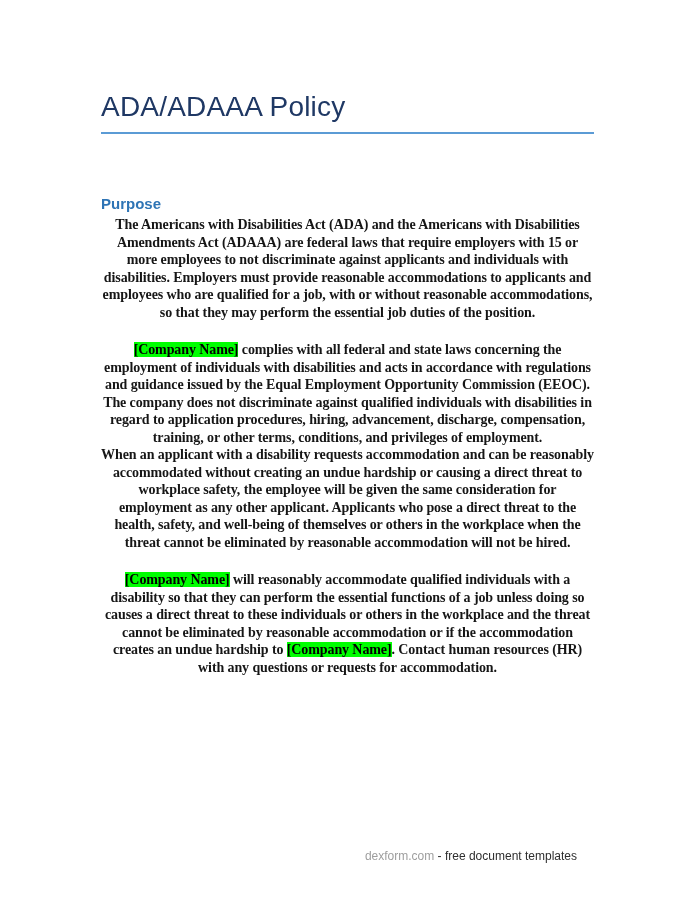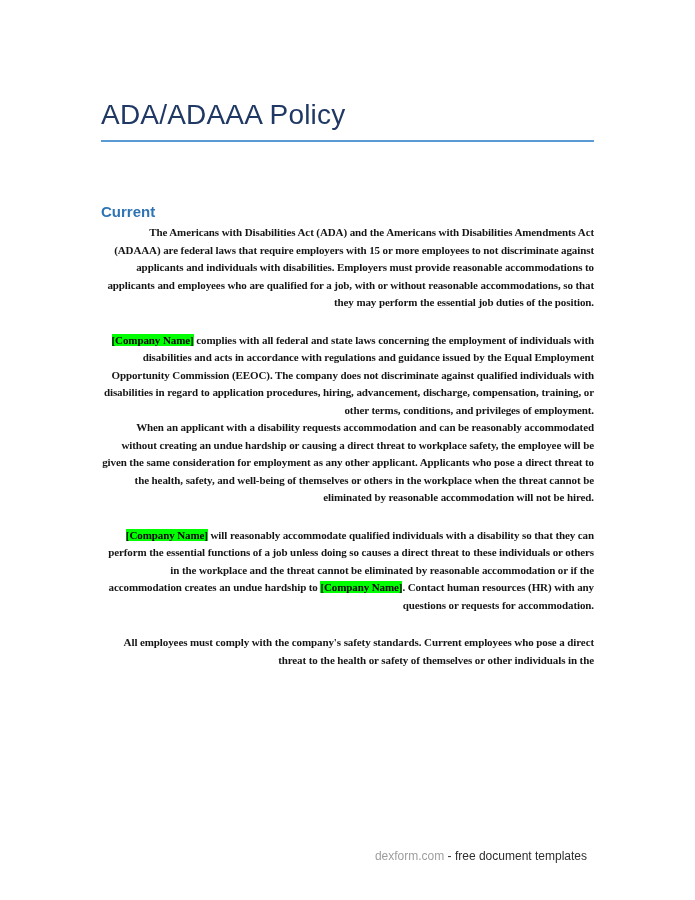--- a/index.html
+++ b/index.html
@@ -16,21 +16,21 @@
     overflow: hidden;
     font-family: "Liberation Serif", serif;
     --title-color: #1f3864;
     --accent-color: #5b9bd5;
     --heading-color: #2e74b5;
     --highlight-color: #00ff00;
   }
   .content {
     position: absolute;
     left: 101px;
-    top: 16px;
+    top: 8px;
     width: 493px;
   }
   h1.doc-title {
     font-family: "Liberation Sans", sans-serif;
     font-weight: 400;
     font-size: 28px;
     line-height: 36px;
     letter-spacing: 0.2px;
     color: var(--title-color);
     margin: 81px 0 0 0;
@@ -46,62 +46,61 @@
     line-height: 19px;
     font-weight: 700;
     color: var(--heading-color);
     margin: 48px 0 3px 0;
   }
   .doc-section:first-of-type h2 {
     margin-top: 60px;
   }
   .doc-section p {
     margin: 0;
-    font-size: 11px;
+    font-size: 14px;
     line-height: 17.5px;
     font-weight: 600;
     letter-spacing: -0.1px;
     color: #161616;
-    text-align: right;
+    text-align: center;
   }
   .doc-section p + p {
     margin-top: 20px;
   }
   .hl {
     background: var(--highlight-color);
     color: #000000;
   }
   .footer {
     position: absolute;
-    right: 108px;
+    right: 118px;
     bottom: 37px;
     font-family: "Liberation Sans", sans-serif;
     font-size: 12px;
     line-height: 14px;
     color: #2e2e2e;
     white-space: pre;
   }
   .footer .brand {
     color: #9e9e9e;
   }
 </style>
 </head>
 <body>
 
 <div class="page" style="--title-color: #1f3864; --accent-color: #5b9bd5; --heading-color: #2e74b5; --highlight-color: #00ff00;">
   <div class="content">
     <h1 class="doc-title">ADA/ADAAA Policy</h1>
     <div class="title-rule"></div>
     <div>
         <section class="doc-section">
-          <h2>Current</h2>
+          <h2>Purpose</h2>
           <p><span>The Americans with Disabilities Act (ADA) and the Americans with Disabilities Amendments Act (ADAAA) are federal laws that require employers with 15 or more employees to not discriminate against applicants and individuals with disabilities. Employers must provide reasonable accommodations to applicants and employees who are qualified for a job, with or without reasonable accommodations, so that they may perform the essential job duties of the position.</span></p>
           <p><span class="hl">[Company Name]</span><span> complies with all federal and state laws concerning the employment of individuals with disabilities and acts in accordance with regulations and guidance issued by the Equal Employment Opportunity Commission (EEOC). The company does not discriminate against qualified individuals with disabilities in regard to application procedures, hiring, advancement, discharge, compensation, training, or other terms, conditions, and privileges of employment.</span></p>
         </section>
         <section class="doc-section">
           <p><span>When an applicant with a disability requests accommodation and can be reasonably accommodated without creating an undue hardship or causing a direct threat to workplace safety, the employee will be given the same consideration for employment as any other applicant. Applicants who pose a direct threat to the health, safety, and well-being of themselves or others in the workplace when the threat cannot be eliminated by reasonable accommodation will not be hired.</span></p>
           <p><span class="hl">[Company Name]</span><span> will reasonably accommodate qualified individuals with a disability so that they can perform the essential functions of a job unless doing so causes a direct threat to these individuals or others in the workplace and the threat cannot be eliminated by reasonable accommodation or if the accommodation creates an undue hardship to </span><span class="hl">[Company Name]</span><span>. Contact human resources (HR) with any questions or requests for accommodation.</span></p>
-          <p><span>All employees must comply with the company's safety standards. Current employees who pose a direct threat to the health or safety of themselves or other individuals in the</span></p>
         </section>
       </div>
   </div>
   <div class="footer"><span class="brand">dexform.com</span><span> - free document templates</span></div>
 </div>
 
 </body></html>

